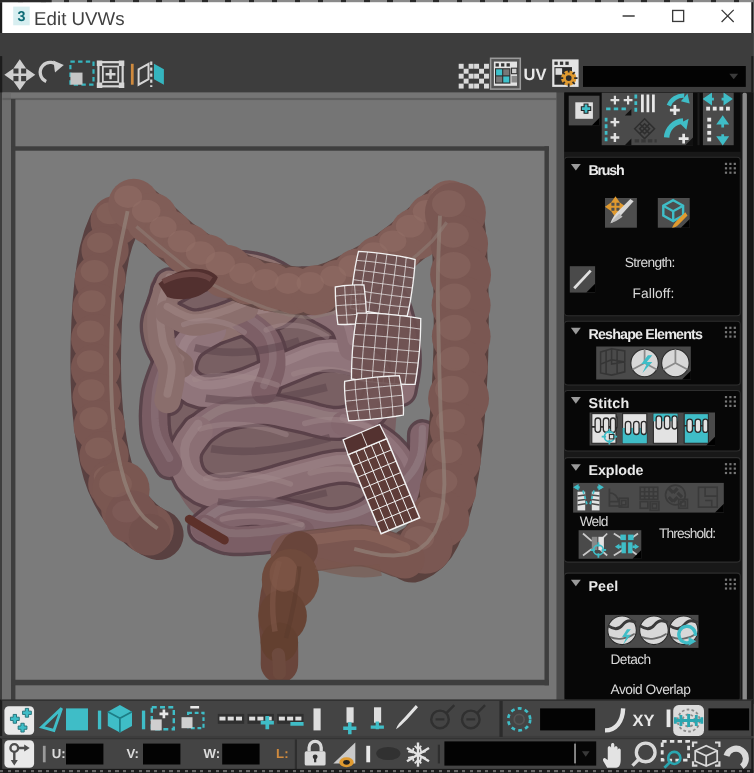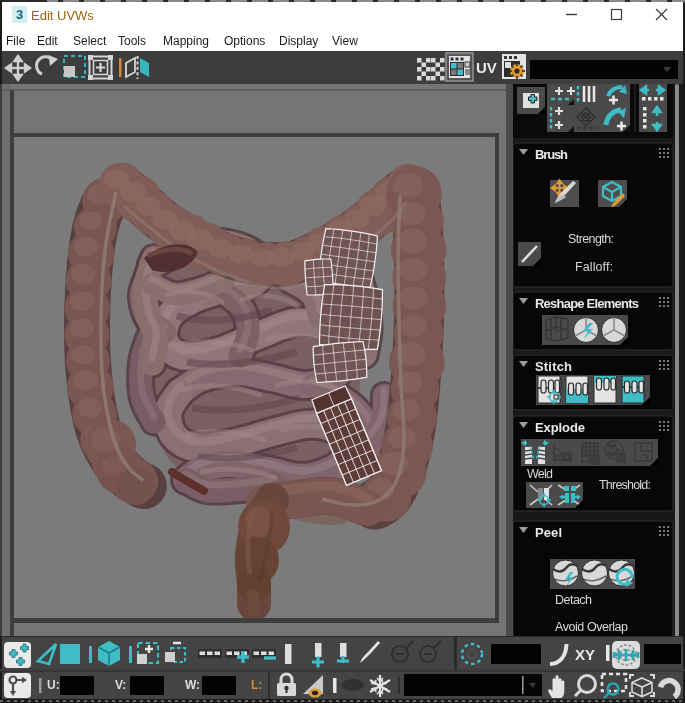--- a/index.html
+++ b/index.html
@@ -1,21 +1,21 @@
 <!DOCTYPE html>
 <html><head><meta charset="utf-8"><style>
 *{margin:0;padding:0;box-sizing:border-box}
 html,body{width:685px;height:703px;overflow:hidden;background:#3d3d3d;font-family:"Liberation Sans",sans-serif;-webkit-font-smoothing:antialiased}
 #win{position:relative;width:685px;height:703px}
 
 #title{position:absolute;left:0;top:0;width:685px;height:30px;background:#fff;border-left:2px solid #1c1c1c;border-right:2px solid #1c1c1c}
 #topedge{position:absolute;left:0;top:0;width:685px;height:2px;background:repeating-linear-gradient(90deg,#8a8a8a 0 16px,#2a2a2a 16px 21px);}
 #topedge:before{content:"";position:absolute;left:0;top:0;width:47px;height:2px;background:#2a2a2a}
 #logo{position:absolute;left:10px;top:6px;width:15px;height:17px;background:#d7eef0;color:#0b6a74;font-weight:bold;font-size:13px;text-align:center;line-height:17px}
-#ttext{position:absolute;left:29px;top:8px;font-size:13px;color:#a16207}
+#ttext{position:absolute;left:29px;top:8px;font-size:17px;color:#404040}
 .wbtn{position:absolute;top:0;width:45px;height:29px;color:#333}
 
 #menu{position:absolute;left:0;top:30px;width:685px;height:21px;background:#fff;border-left:2px solid #1c1c1c;border-right:2px solid #1c1c1c}
 #menu span{position:absolute;top:4px;font-size:12px;color:#1b1b1b}
 
 #tbar{position:absolute;left:0;top:51px;width:685px;height:33px;background:#3d3d3d;border-left:2px solid #1c1c1c;border-right:2px solid #1c1c1c}
 
 #main{position:absolute;left:0;top:84px;width:685px;height:556px}
 #canvas{position:absolute;left:2px;top:0;width:504px;height:556px;background:#757575;overflow:hidden}
 #divider{position:absolute;left:506px;top:0;width:7px;height:556px;background:#4a4a4a}
@@ -38,30 +38,20 @@
       </svg>
  <svg class="wbtn" style="left:592px" width="45" height="29">
         <rect x="17.5" y="9.5" width="10" height="10" fill="none" stroke="#3a3a3a" stroke-width="1.2"></rect>
       </svg>
  <svg class="wbtn" style="left:637px" width="45" height="29">
         <path d="M17,9 L28,20 M28,9 L17,20" stroke="#3a3a3a" stroke-width="1.2"></path>
       </svg>
 </div>
 <div id="topedge"></div>
 
-<div id="menu">
- <span style="left:4px">File</span>
-      <span style="left:35px">Edit</span>
-      <span style="left:71px">Select</span>
- <span style="left:116px">Tools</span>
-      <span style="left:161px">Mapping</span>
-      <span style="left:222px">Options</span>
- <span style="left:277px">Display</span>
-      <span style="left:330px">View</span>
-</div>
 
 <div id="tbar">
 <svg width="681" height="33" style="position:absolute;left:0;top:0">
 
  <g stroke="#cfcfcf" stroke-width="2.4" fill="#cfcfcf">
   <line x1="8" y1="17" x2="24" y2="17"></line>
           <line x1="16" y1="9" x2="16" y2="25"></line>
   <path d="M16,5 L12.5,10 L19.5,10 Z"></path>
           <path d="M16,29 L12.5,24 L19.5,24 Z"></path>
   <path d="M4,17 L9,13.5 L9,20.5 Z"></path>

